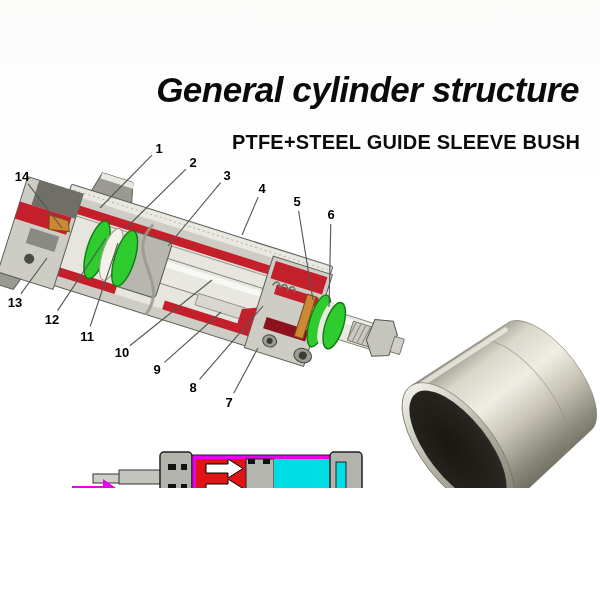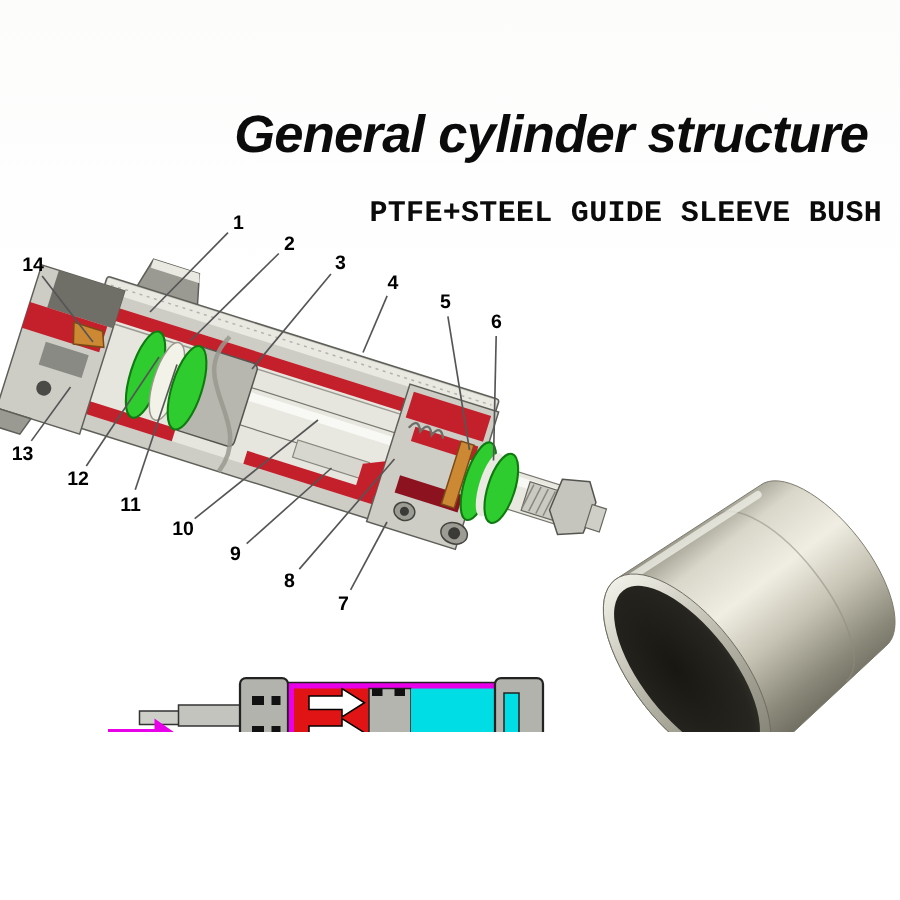--- a/index.html
+++ b/index.html
@@ -1,22 +1,22 @@
 <!DOCTYPE html>
 <html style="--accent-red: #c3202c; --dark-red: #8c1220; --seal-green: #2ecc2e; --seal-green-dark: #0f7a0f; --copper: #cc8833; --metal-gray: #cdcdc6; --metal-light: #e9e9e2; --metal-mid: #9a9a93; --metal-dark: #5f5f59; --magenta: #e800e8; --arrow-red: #e01414; --cyan: #00dde4; --callout-line: #555555;"><head>
 <meta charset="utf-8">
 <style>
   html,body{margin:0;padding:0;background:#fff;}
   .stage{position:relative;width:600px;height:488px;background:linear-gradient(#fcfcfb 0%,#ffffff 40%);
          font-family:"Liberation Sans",sans-serif;overflow:hidden;}
   .title{position:absolute;top:70px;left:135px;width:465px;text-align:center;
          font-style:italic;font-weight:bold;font-size:35px;letter-spacing:-0.5px;color:#0b0b0b;
          white-space:nowrap;}
-  .subtitle{position:absolute;top:131px;left:232px;width:356px;text-align:right;
-         font-weight:bold;font-size:20px;letter-spacing:0.2px;color:#0b0b0b;white-space:nowrap;font-family:Liberation Mono, monospace;}
+  .subtitle{position:absolute;top:131px;left:232px;width:356px;text-align:left;
+         font-weight:bold;font-size:20px;letter-spacing:0.2px;color:#0b0b0b;white-space:nowrap;}
   svg{position:absolute;left:0;top:0;}
   .metal{fill:var(--metal-gray);stroke:var(--metal-dark);stroke-width:1;}
   .light-metal{fill:var(--metal-light);stroke:none;}
   .mid-metal{fill:var(--metal-mid);stroke:var(--metal-dark);stroke-width:1;}
   .red{fill:var(--accent-red);stroke:none;}
   .dark-red{fill:var(--dark-red);stroke:none;}
   .green{fill:var(--seal-green);stroke:var(--seal-green-dark);stroke-width:1.4;}
   .copper{fill:var(--copper);stroke:#7a4a15;stroke-width:1;}
   .callout-num{font-family:"Liberation Sans",sans-serif;font-weight:bold;font-size:13px;fill:#000;}
   .callout-ln{stroke:var(--callout-line);stroke-width:1.1;fill:none;}

